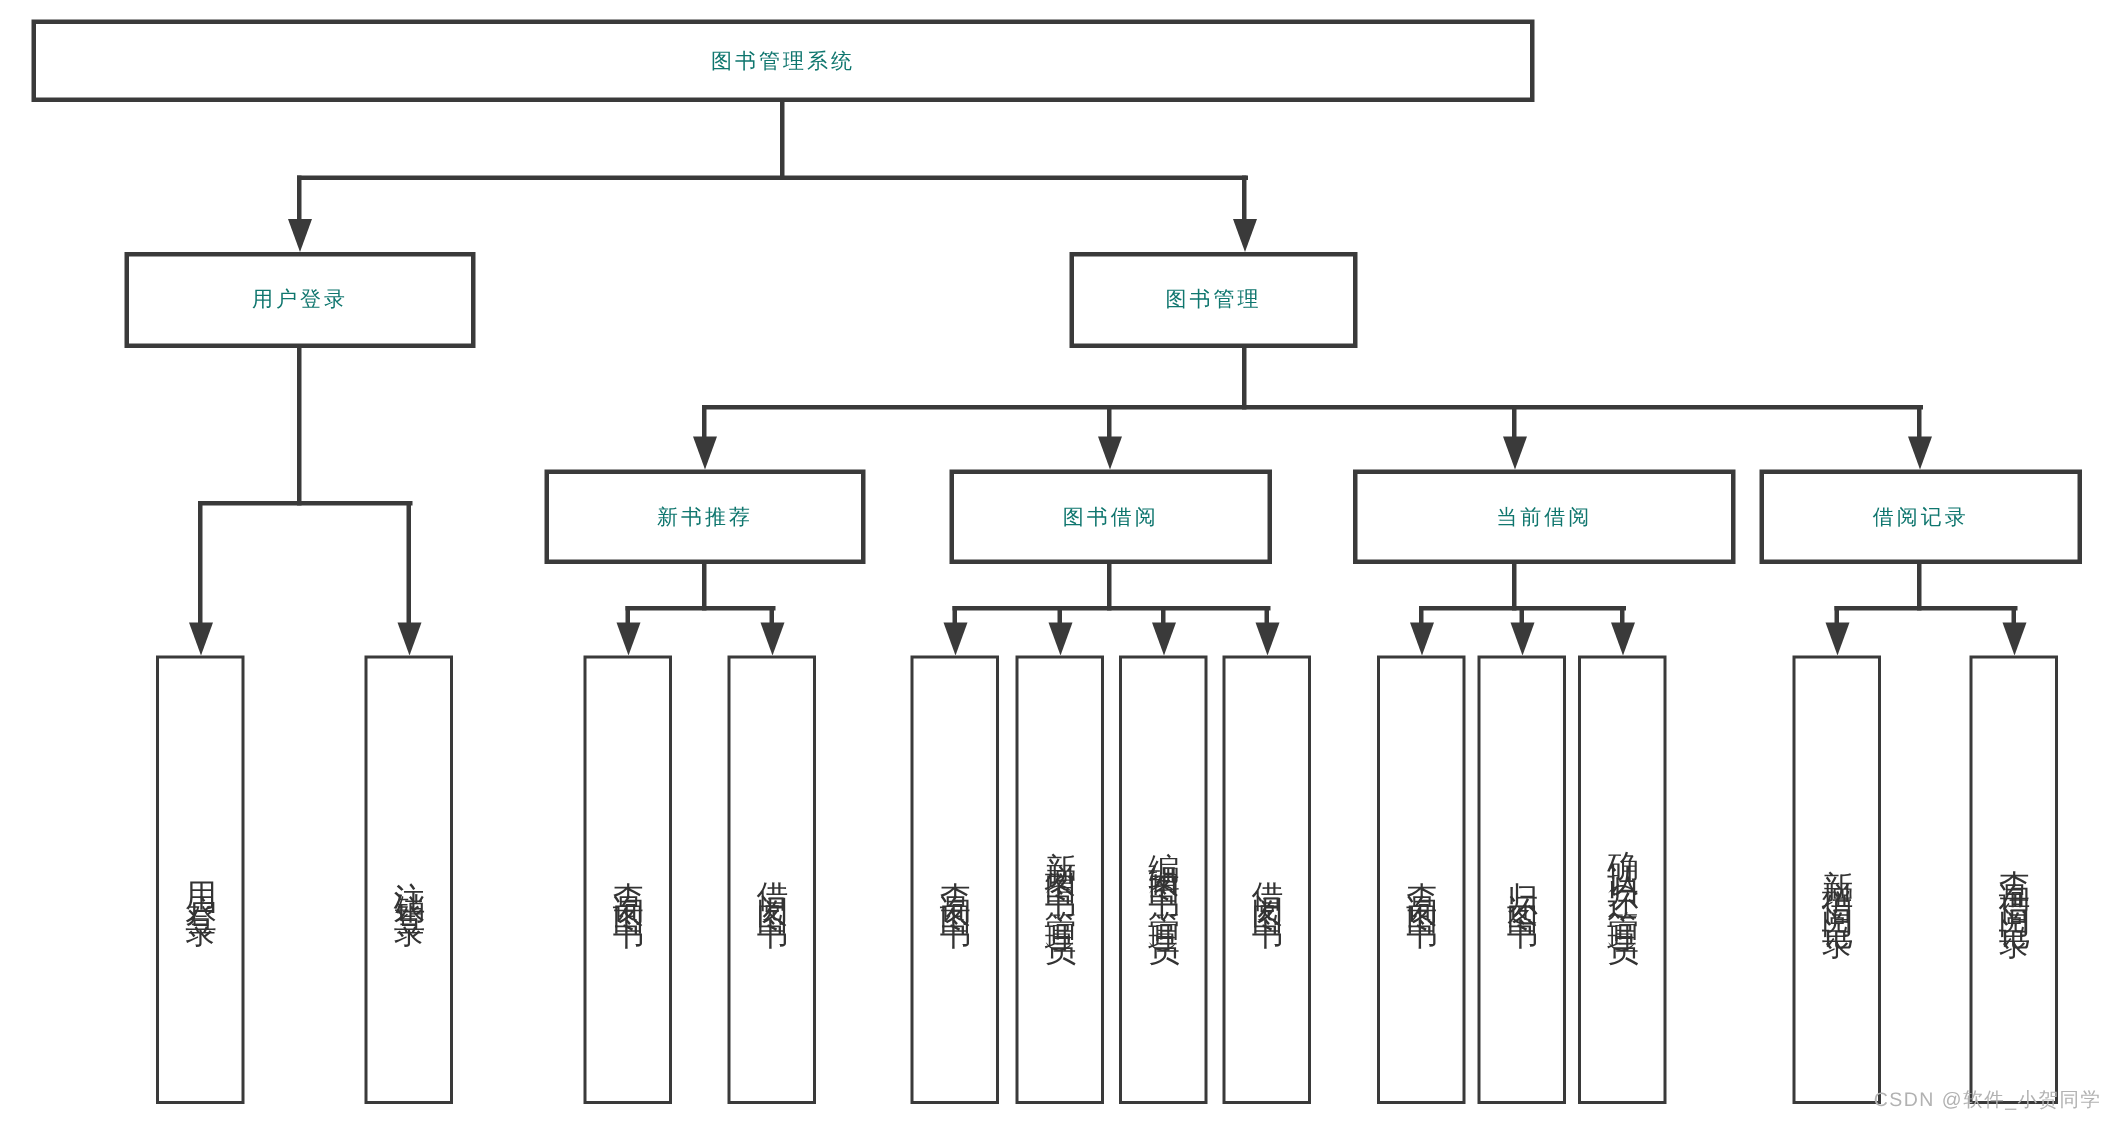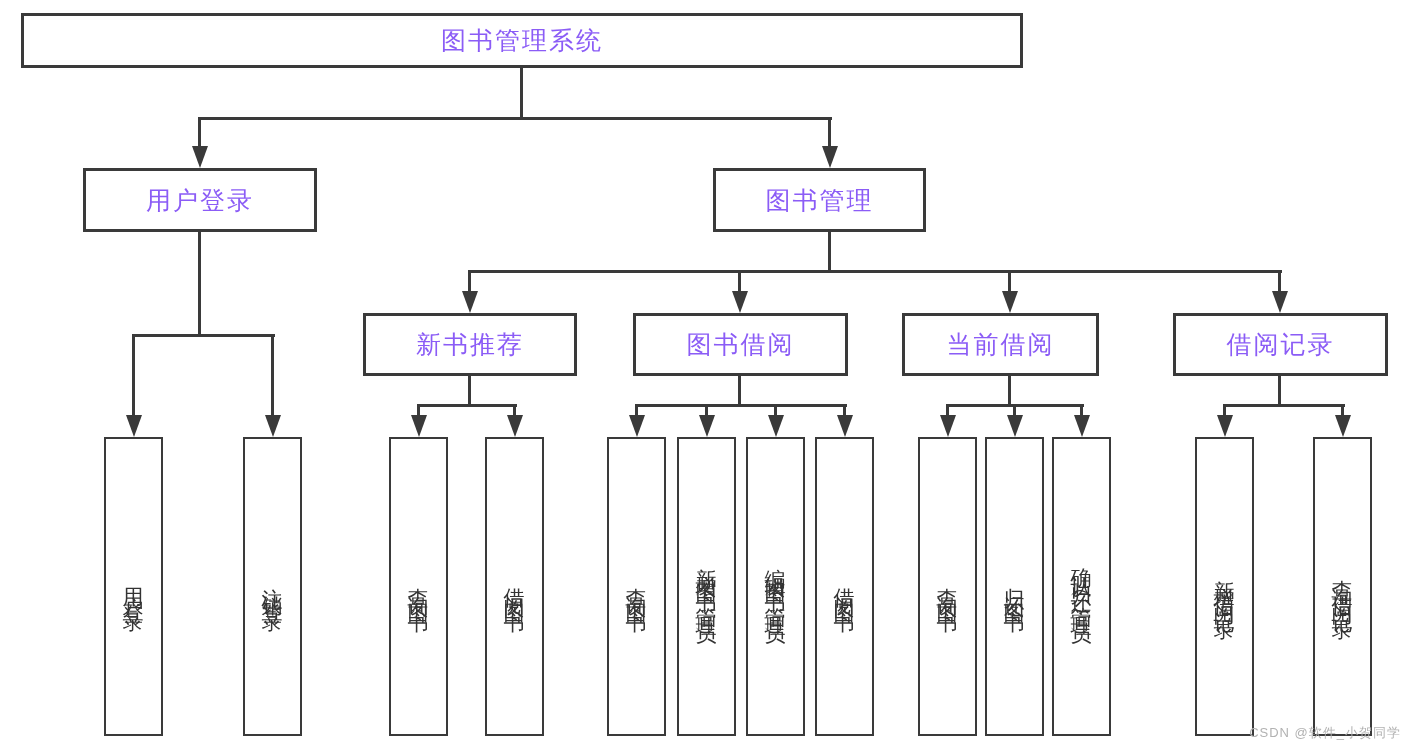--- a/index.html
+++ b/index.html
@@ -19,22 +19,22 @@
   .box {
     position: absolute;
     background: #ffffff;
     border: 3px solid #3a3a3a;
     box-sizing: border-box;
     display: flex;
     align-items: center;
     justify-content: center;
   }
   .box .label {
-    color: #8b5cf6;
-    font-size: 25px;
+    color: #0f766e;
+    font-size: 14px;
     letter-spacing: 2px;
     white-space: nowrap;
   }
   .vbox {
     position: absolute;
     background: #ffffff;
     border: 2px solid #3a3a3a;
     box-sizing: border-box;
     display: flex;
     align-items: center;
@@ -90,21 +90,21 @@
   <div class="vline" style="left:520px; top:68px; height:50px;"></div>
   <div class="hline" style="left:198px; top:117px; width:634px;"></div>
   <div class="vline" style="left:198px; top:117px; height:33px;"></div>
   <div class="vline" style="left:828px; top:117px; height:33px;"></div>
   <div class="arrow" style="left:192px; top:146px;"></div>
   <div class="arrow" style="left:822px; top:146px;"></div>
 
   <div class="box" style="left:83px; top:168px; width:234px; height:64px;">
     <span class="label">用户登录</span>
   </div>
-  <div class="box" style="left:713px; top:168px; width:213px; height:64px;">
+  <div class="box" style="left:713px; top:168px; width:192px; height:64px;">
     <span class="label">图书管理</span>
   </div>
 
   <div class="vline" style="left:198px; top:232px; height:105px;"></div>
   <div class="hline" style="left:132px; top:334px; width:143px;"></div>
   <div class="vline" style="left:132px; top:334px; height:83px;"></div>
   <div class="vline" style="left:271px; top:334px; height:83px;"></div>
   <div class="arrow" style="left:126px; top:415px;"></div>
   <div class="arrow" style="left:265px; top:415px;"></div>
 
@@ -118,21 +118,21 @@
   <div class="arrow" style="left:732px; top:291px;"></div>
   <div class="arrow" style="left:1002px; top:291px;"></div>
   <div class="arrow" style="left:1272px; top:291px;"></div>
 
   <div class="box" style="left:633px; top:313px; width:215px; height:63px;">
     <span class="label">图书借阅</span>
   </div>
   <div class="box" style="left:363px; top:313px; width:214px; height:63px;">
     <span class="label">新书推荐</span>
   </div>
-  <div class="box" style="left:902px; top:313px; width:197px; height:63px;text-align:center;">
+  <div class="box" style="left:902px; top:313px; width:255px; height:63px;text-align:center;">
     <span class="label">当前借阅</span>
   </div>
   <div class="box" style="left:1173px; top:313px; width:215px; height:63px;">
     <span class="label">借阅记录</span>
   </div>
 
   <div class="vline" style="left:468px; top:376px; height:31px;"></div>
   <div class="hline" style="left:417px; top:404px; width:100px;"></div>
   <div class="vline" style="left:417px; top:404px; height:13px;"></div>
   <div class="vline" style="left:513px; top:404px; height:13px;"></div>

